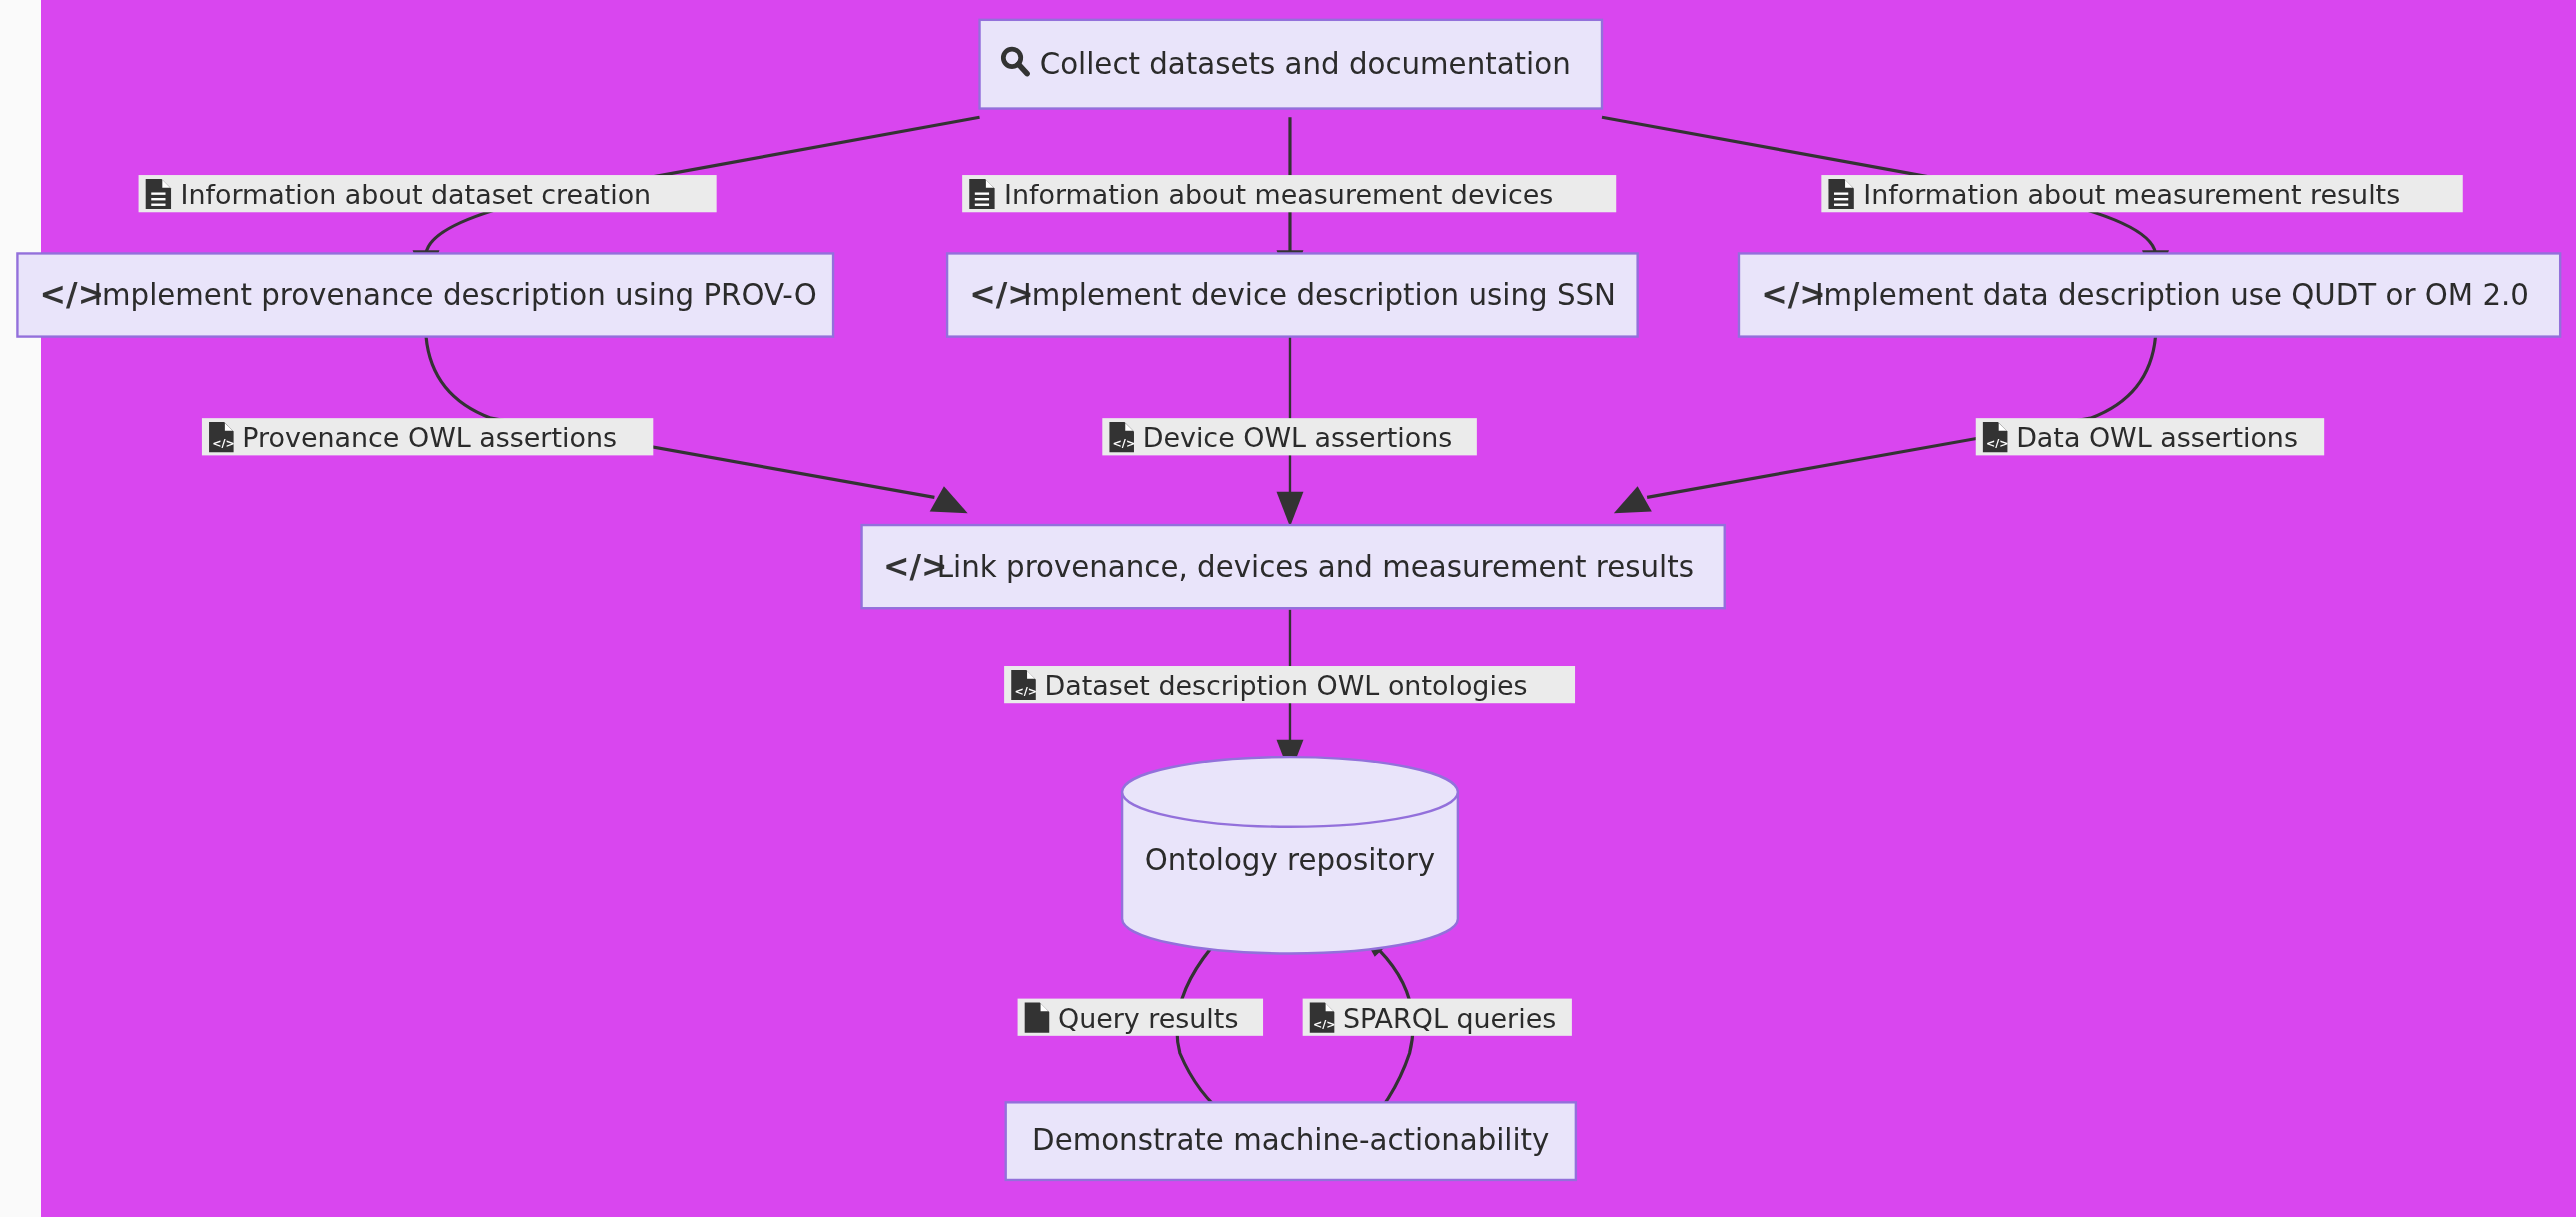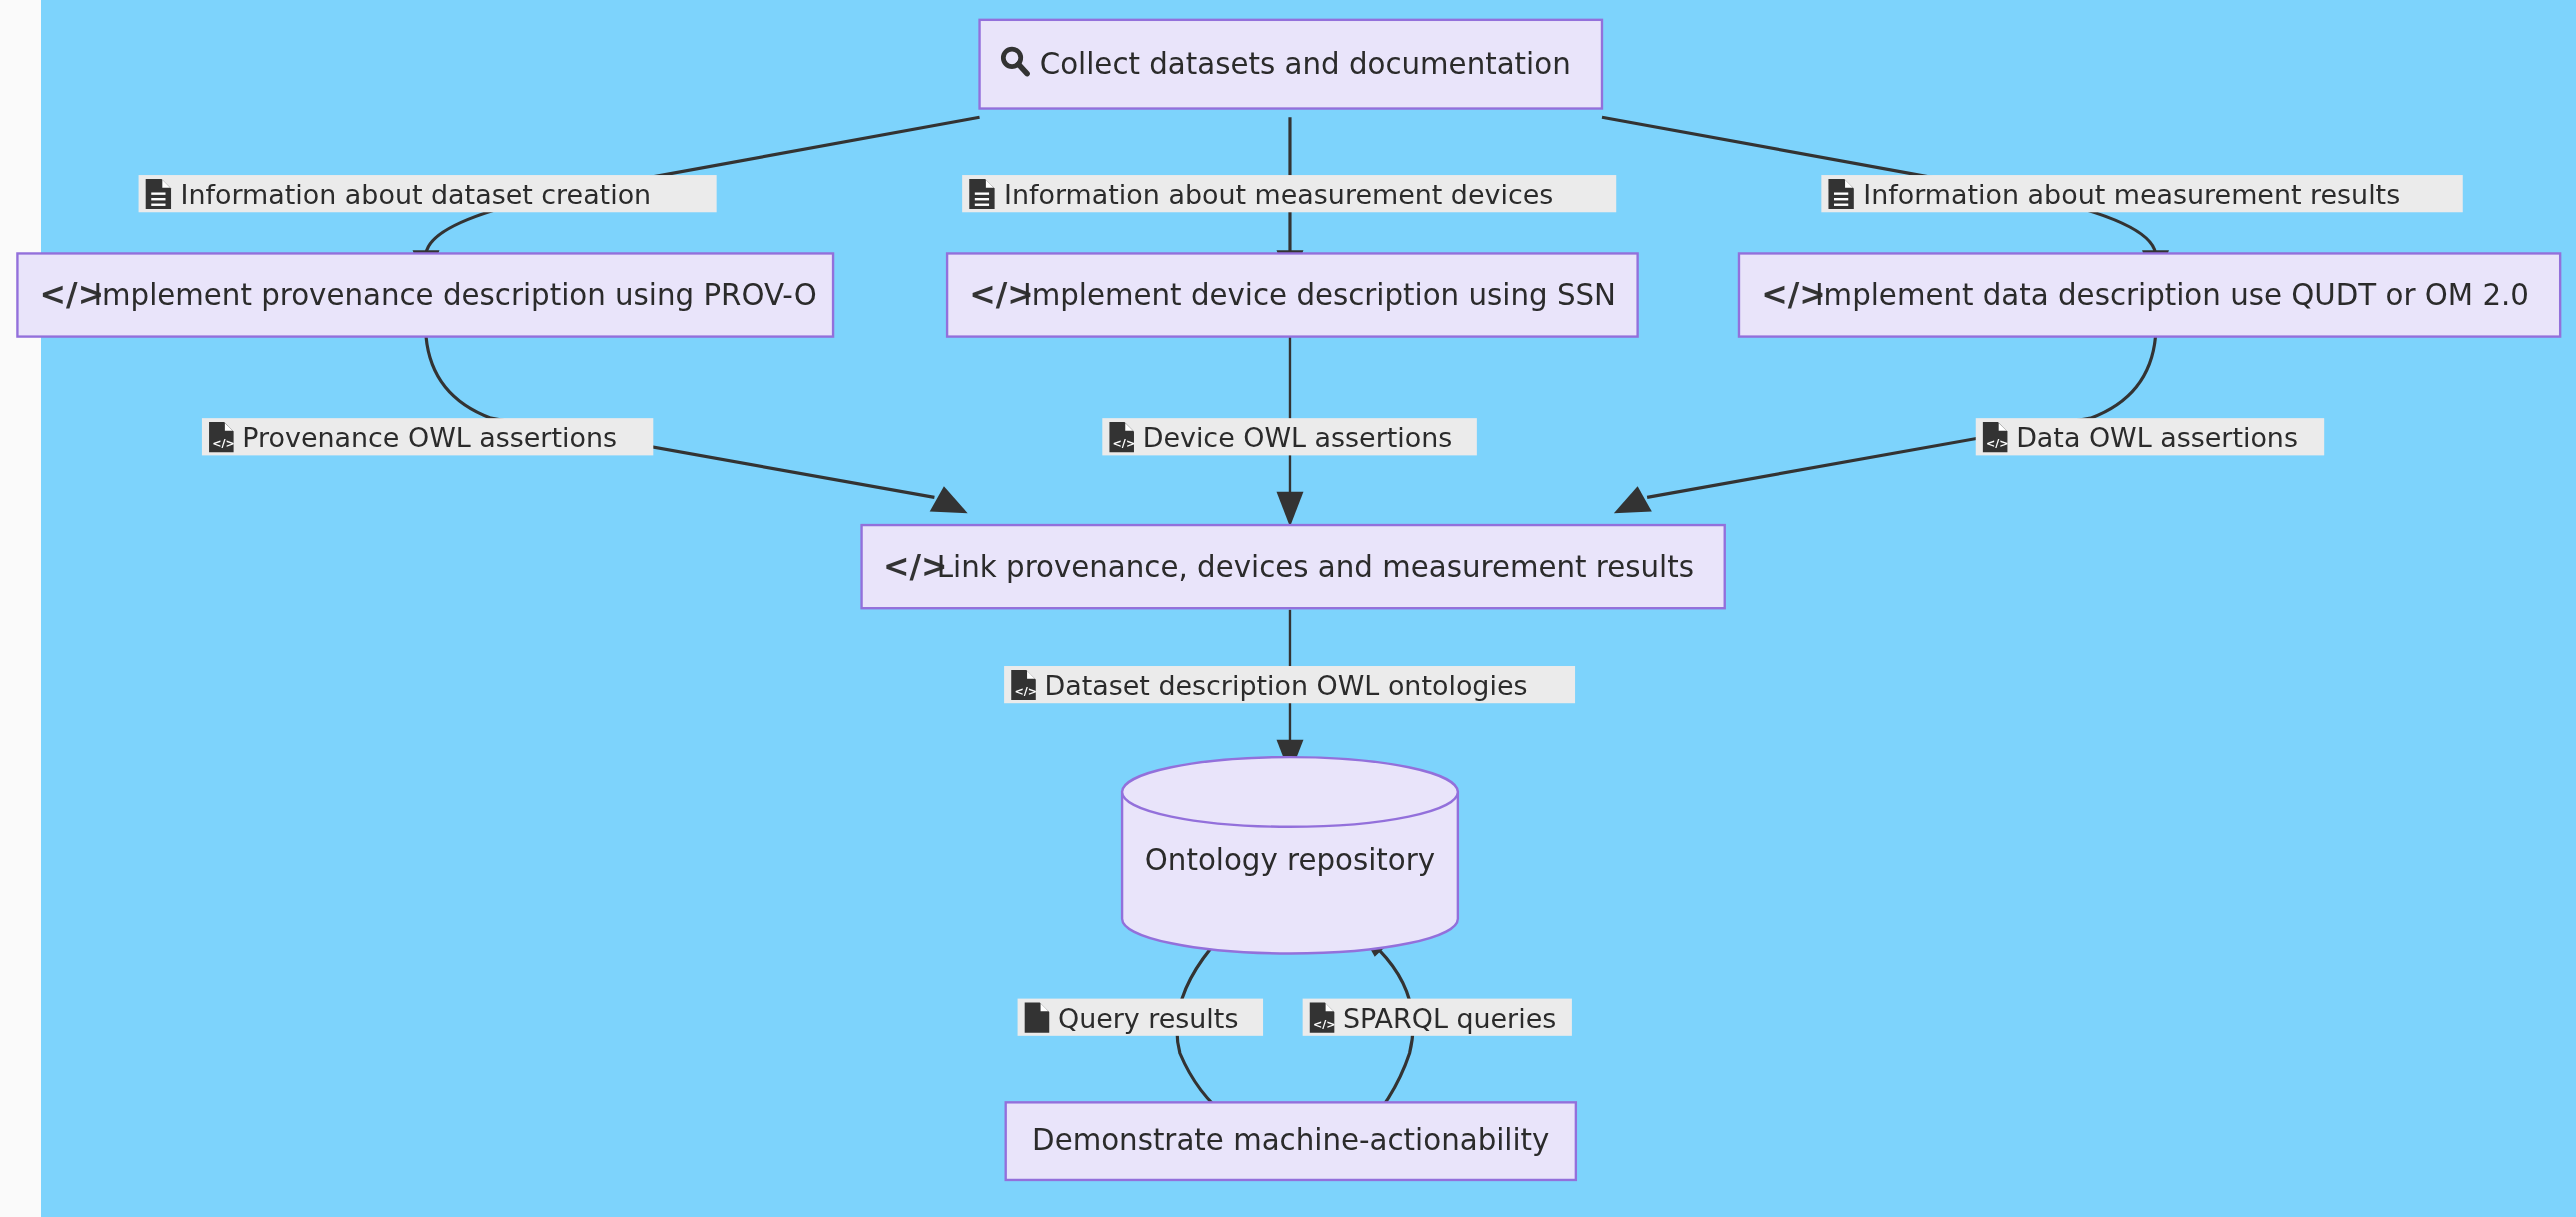--- a/index.html
+++ b/index.html
@@ -4,21 +4,21 @@
 <style>
   html, body {
     margin: 0;
     padding: 0;
     background: #ffffff;
   }
   #canvas {
     position: relative;
     width: 2576px;
     height: 1218px;
-    background: #7dd3fc;
+    background: #d946ef;
     font-family: "DejaVu Sans", "Liberation Sans", sans-serif;
     overflow: hidden;
   }
   #left-gutter {
     position: absolute;
     left: 0; top: 0;
     width: 41px; height: 1218px;
     background: #fafafa;
   }
   svg#flow {

